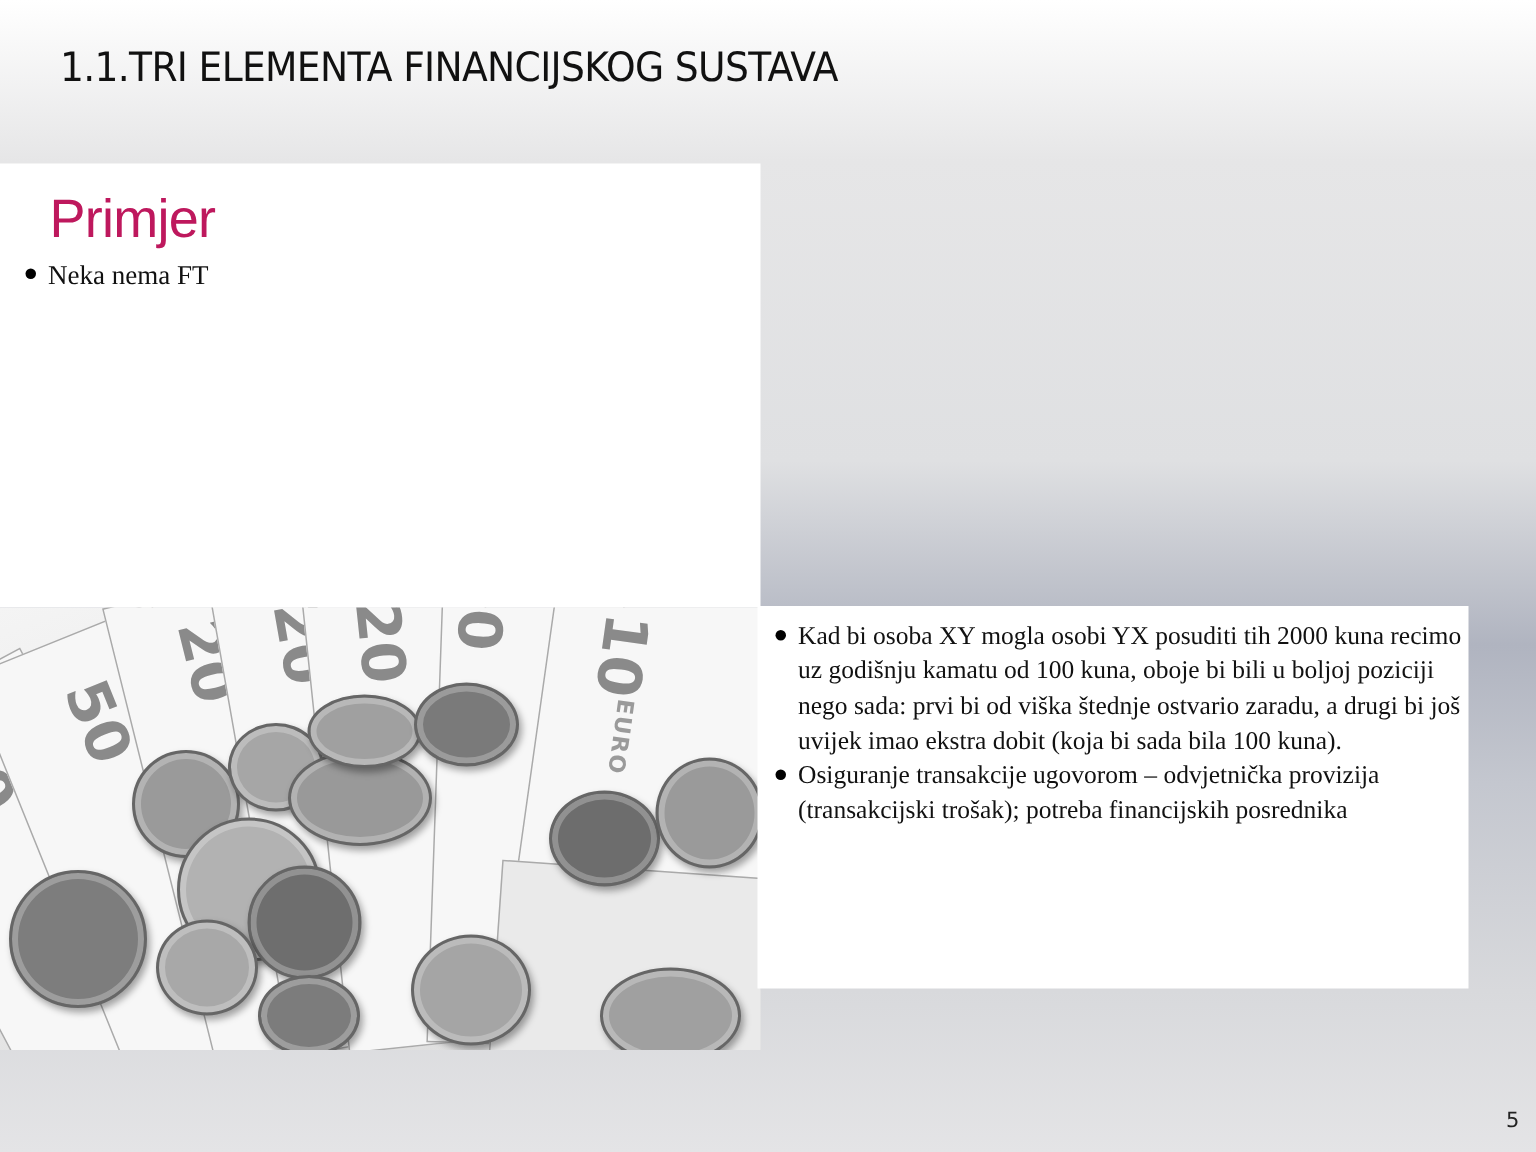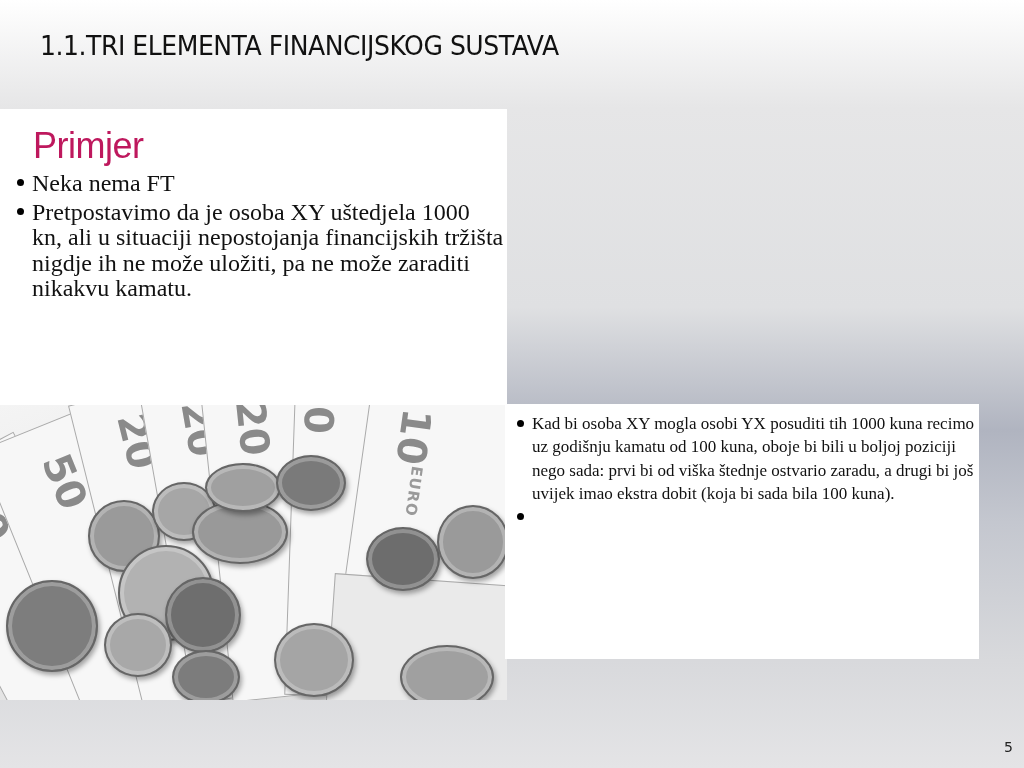--- a/index.html
+++ b/index.html
@@ -20,21 +20,21 @@
       position: absolute; left: 10px; top: 16px; font-family: "Liberation Sans", sans-serif;
       font-size: 36px; color: #be185d; letter-spacing: -0.5px; margin-left: 23px;
     }
     ul.bullets { list-style: none; margin: 0; padding: 0; }
     ul.bullets li { position: relative; padding-left: 17px; }
     ul.bullets li .dot {
       position: absolute; left: 2px; top: 8px; width: 7px; height: 7px; border-radius: 50%; background: #000;
     }
     .top-list {
       position: absolute; left: 15px; top: 62px; width: 490px;
-      font-family: "Liberation Serif", serif; font-size: 24px; line-height: 25.5px; color: #111;
+      font-family: "Liberation Serif", serif; font-size: 18px; line-height: 25.5px; color: #111;
     }
     .top-list li { margin-bottom: 3px; }
     .photo {
       position: absolute; left: 0; top: 405px; width: 507px; height: 295px;
       background: linear-gradient(160deg, #f4f4f4 0%, #e9e9e9 40%, #dcdcdc 100%); overflow: hidden;
     }
     .note {
       position: absolute; background: #f7f7f7; border: 1px solid #aaa;
       transform-origin: center;
     }
@@ -64,21 +64,20 @@
   </style>
 </head>
 <body>
 
 <div class="title">1.1.TRI ELEMENTA FINANCIJSKOG SUSTAVA</div>
 
 <div class="panel-top">
   <div class="panel-heading">Primjer</div>
   <ul class="bullets top-list">
     <li><span class="dot"></span><span>Neka nema FT</span></li>
-    <li><span class="dot"></span><span>Pretpostavimo da je osoba XY uštedjela 1000 kn, ali u situaciji nepostojanja financijskih tržišta nigdje ih ne može uložiti, pa ne može zaraditi nikakvu kamatu.</span></li>
   </ul>
 </div>
 
 <div class="photo">
 
   <div class="note" style="left:-40px;top:40px;width:130px;height:300px;transform:rotate(-28deg);">
     <span class="num" style="left:40px;top:40px;transform:rotate(90deg);">50</span>
     <span class="euro" style="left:60px;top:130px;transform:rotate(90deg);">EURO</span>
   </div>
   <div class="note" style="left:30px;top:10px;width:130px;height:300px;transform:rotate(-22deg);">
@@ -113,18 +112,18 @@
   <div class="coin" style="left:104px;top:208px;width:64px;height:60px;background:#a8a8a8;"></div>
   <div class="coin" style="left:172px;top:245px;width:64px;height:50px;background:#7c7c7c;"></div>
   <div class="coin" style="left:274px;top:218px;width:76px;height:70px;background:#a5a5a5;"></div>
   <div class="coin" style="left:366px;top:122px;width:70px;height:60px;background:#6d6d6d;"></div>
   <div class="coin" style="left:437px;top:100px;width:68px;height:70px;background:#9a9a9a;"></div>
   <div class="coin" style="left:400px;top:240px;width:90px;height:60px;background:#a0a0a0;"></div>
 </div>
 
 <div class="panel-right">
   <ul class="bullets right-list">
-    <li><span class="dot"></span><span>Kad bi osoba XY mogla osobi YX posuditi tih 1000 kuna recimo uz godišnju kamatu od 100 kuna, oboje bi bili u boljoj poziciji nego sada: prvi bi od viška štednje ostvario zaradu, a drugi bi još uvijek imao ekstra dobit (koja bi sada bila 100 kuna).</span></li>
-    <li><span class="dot"></span></li>
+    <li><span class="dot"></span><span>Kad bi osoba XY mogla osobi YX posuditi tih 2000 kuna recimo uz godišnju kamatu od 100 kuna, oboje bi bili u boljoj poziciji nego sada: prvi bi od viška štednje ostvario zaradu, a drugi bi još uvijek imao ekstra dobit (koja bi sada bila 100 kuna).</span></li>
+    <li><span class="dot"></span><span>Osiguranje transakcije ugovorom – odvjetnička provizija (transakcijski trošak); potreba financijskih posrednika</span></li>
   </ul>
 </div>
 
 <div class="page-num">5</div>
 
 </body></html>

